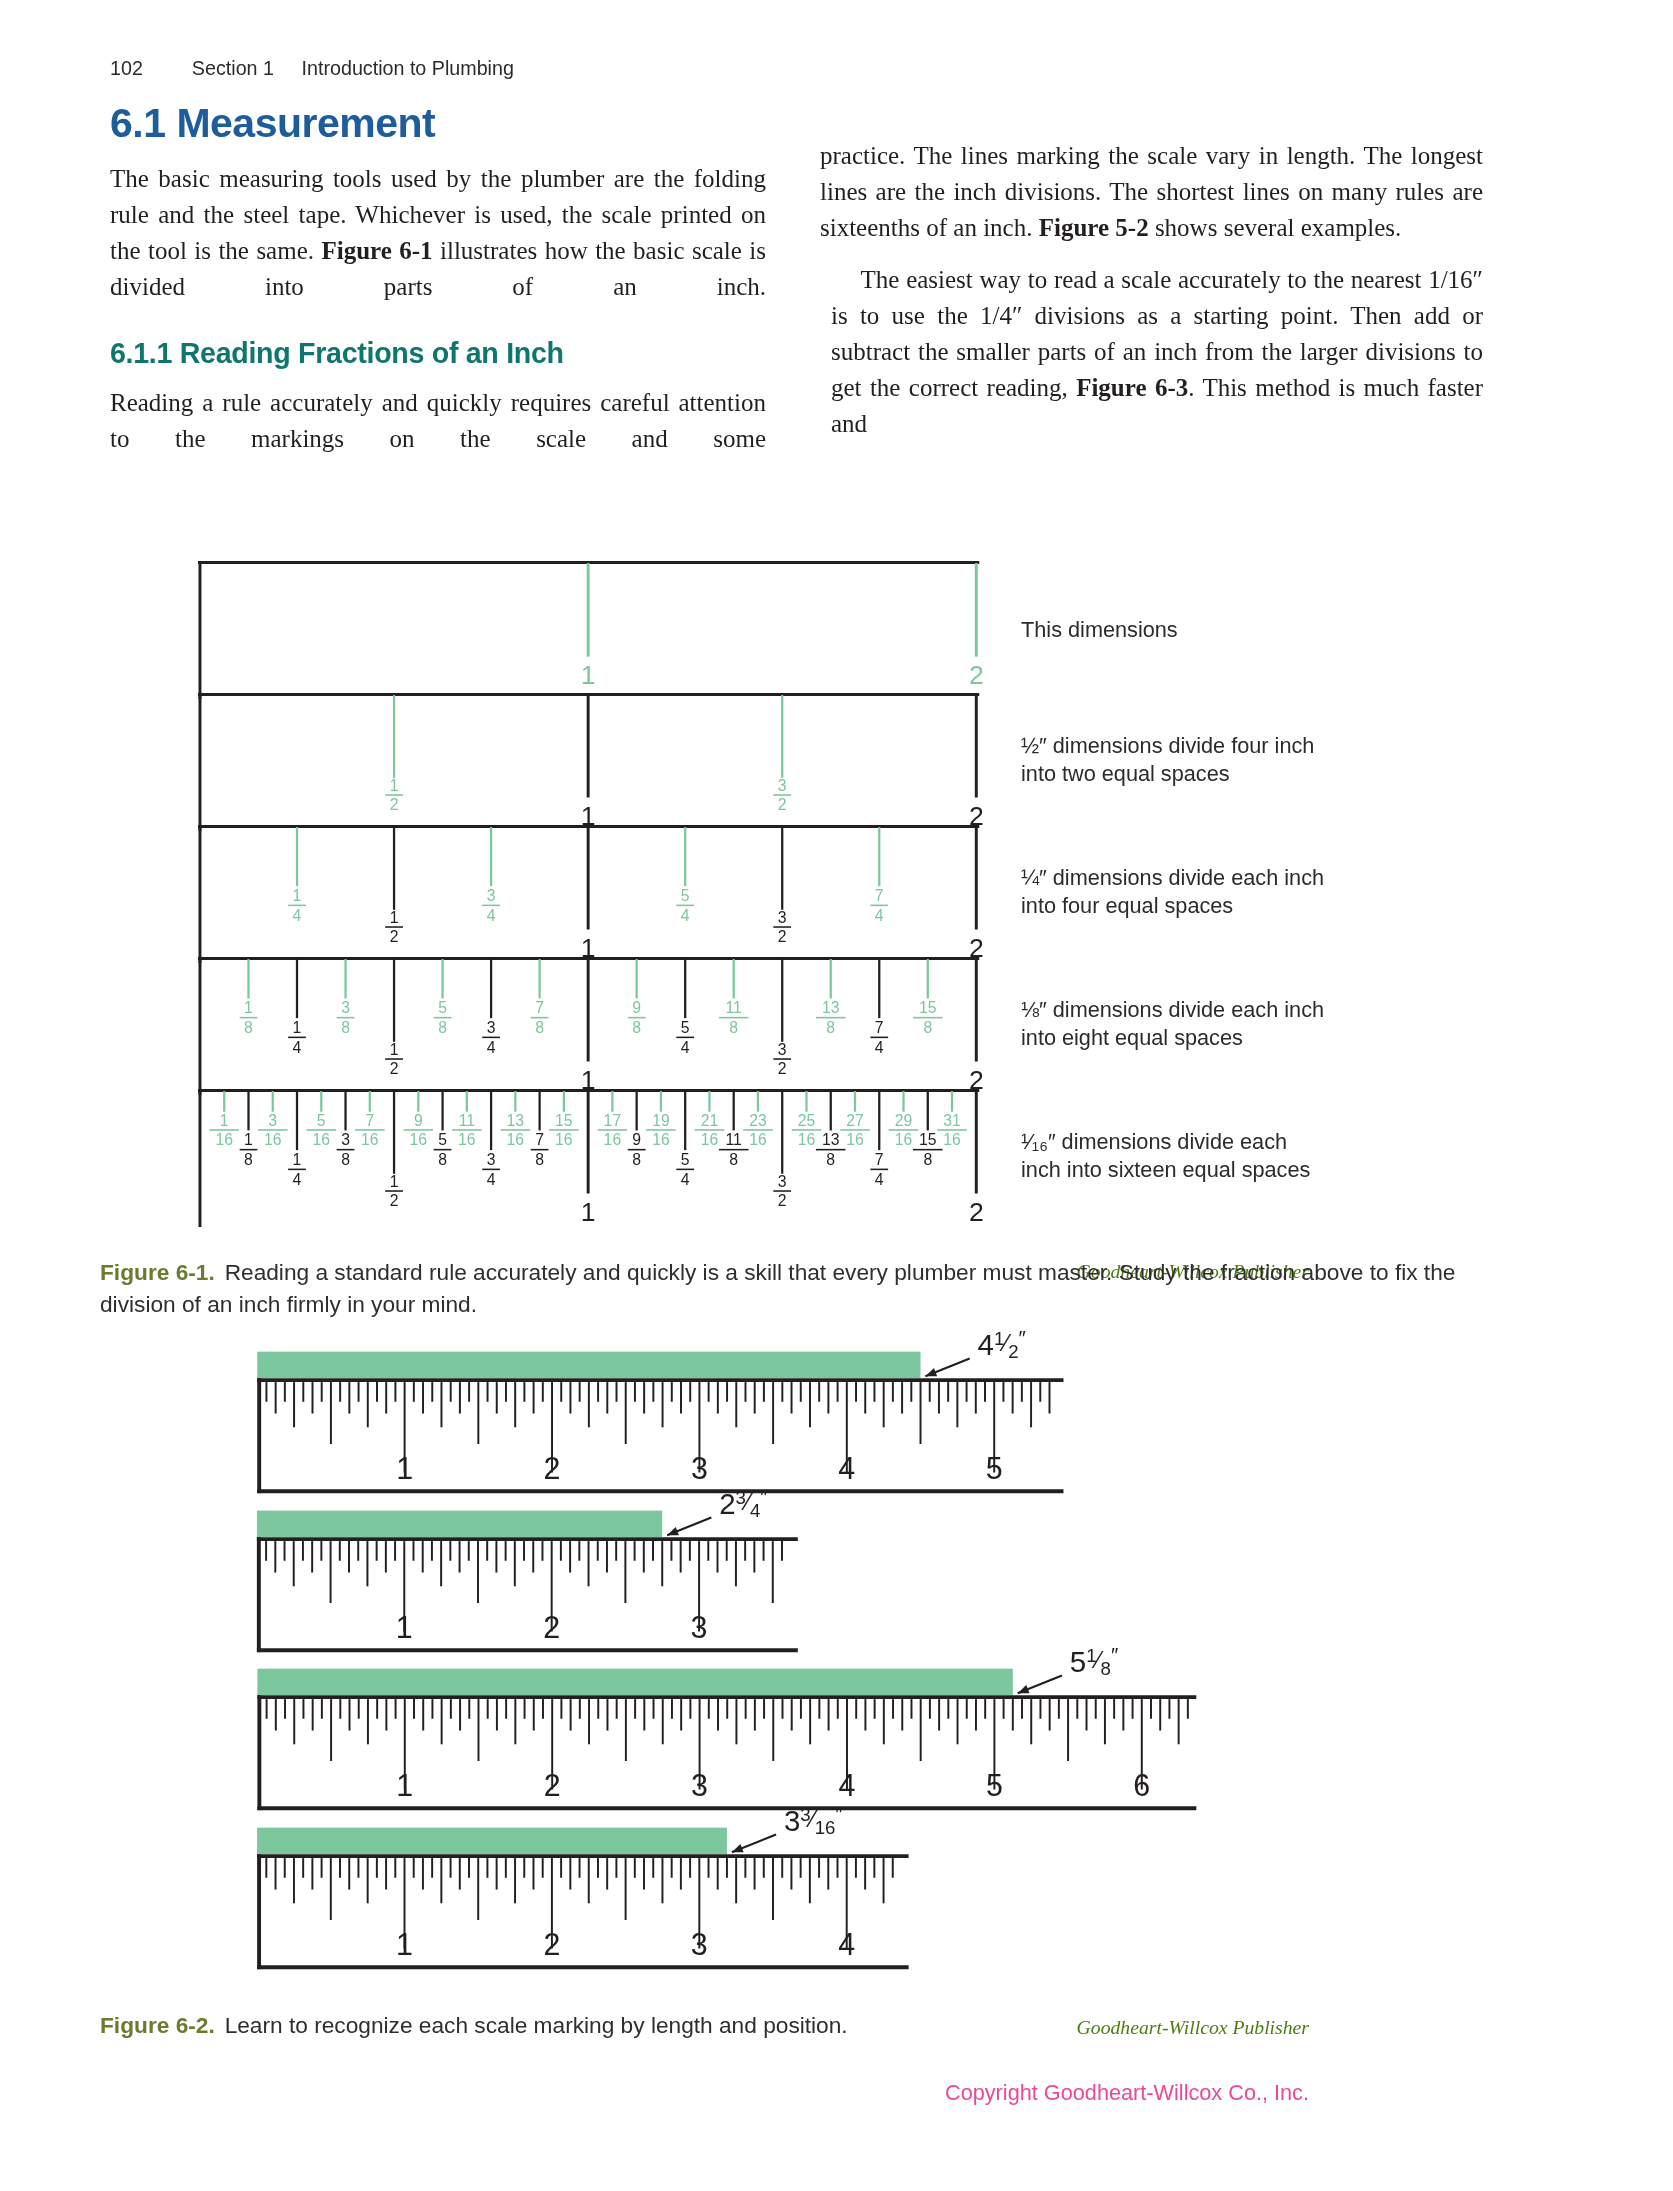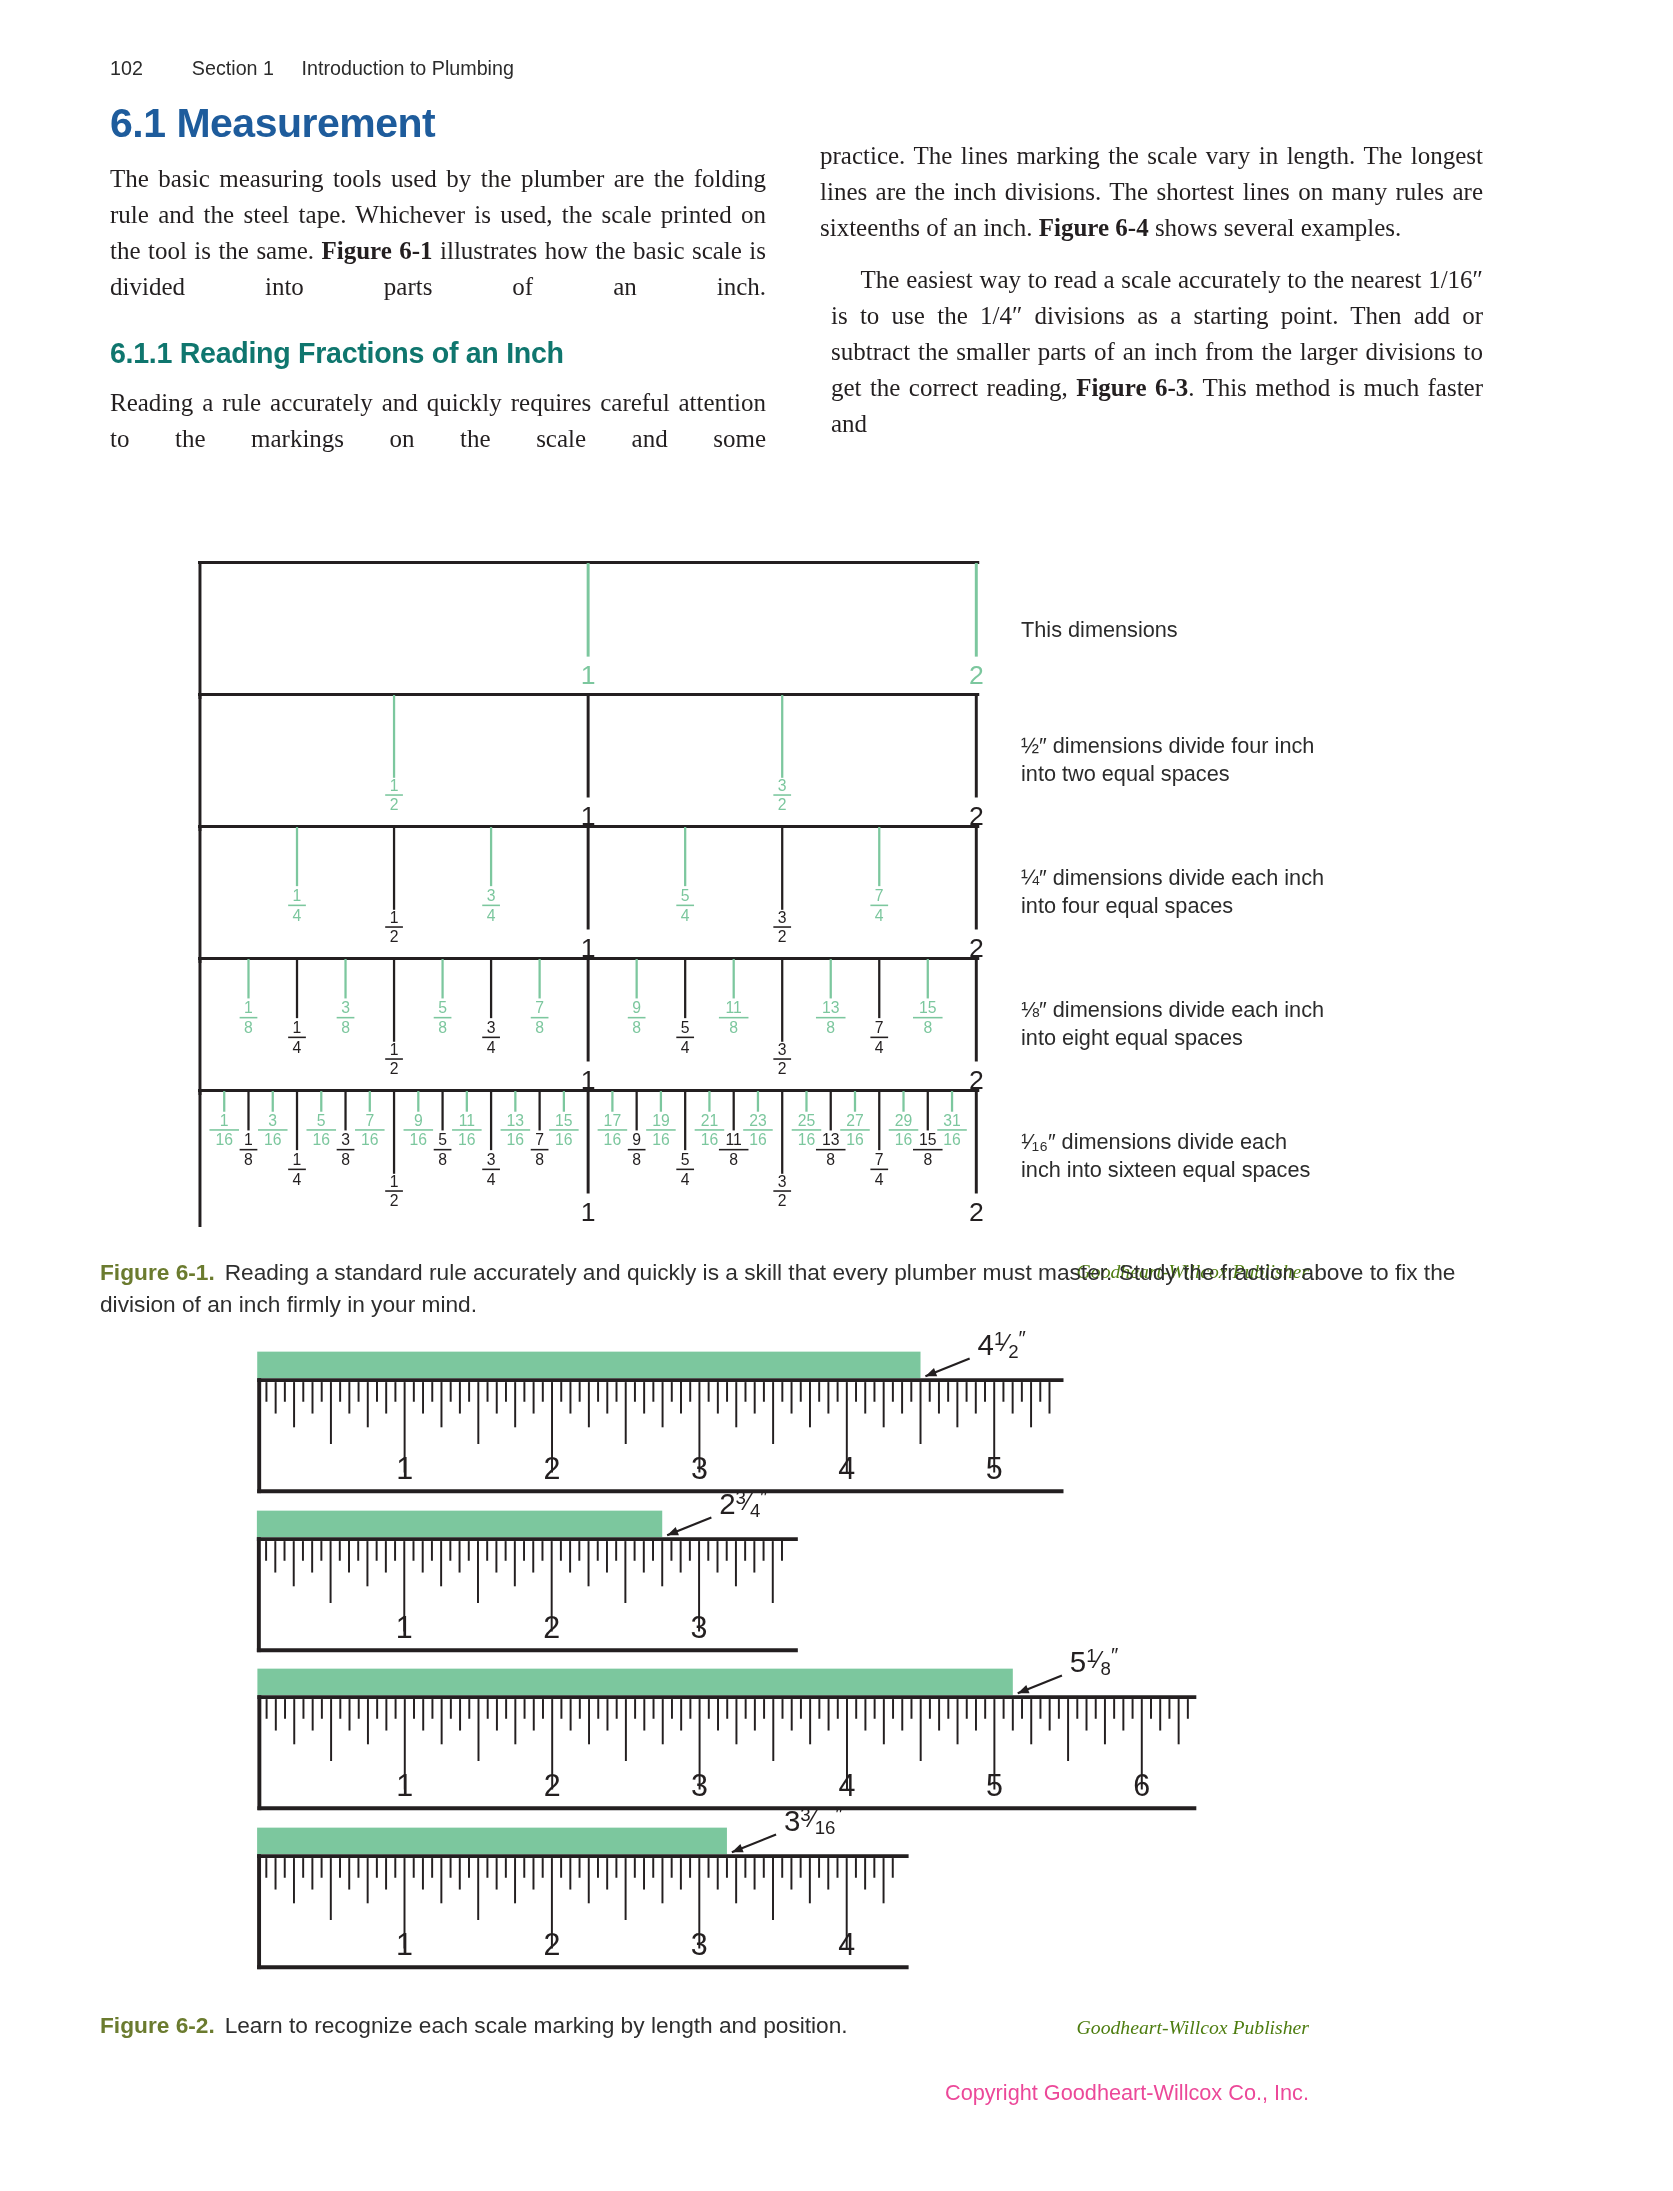--- a/index.html
+++ b/index.html
@@ -55,21 +55,21 @@
   </div>
 
   <div class="colL">
     <h1 class="h1">6.1 Measurement</h1>
     <p class="body fulllast"><span>The basic measuring tools used by the plumber are the folding rule and the steel tape. Whichever is used, the scale printed on the tool is the same. </span><b>Figure 6-1</b><span> illustrates how the basic scale is divided into parts of an inch.</span></p>
     <h2 class="h2">6.1.1 Reading Fractions of an Inch</h2>
     <p class="body fulllast"><span>Reading a rule accurately and quickly requires careful attention to the markings on the scale and some</span></p>
   </div>
 
   <div class="colR">
-    <p class="body first"><span>practice. The lines marking the scale vary in length. The longest lines are the inch divisions. The shortest lines on many rules are sixteenths of an inch. </span><b>Figure 6-4</b><span> shows several examples.</span></p>
+    <p class="body first"><span>practice. The lines marking the scale vary in length. The longest lines are the inch divisions. The shortest lines on many rules are sixteenths of an inch. </span><b>Figure 5-2</b><span> shows several examples.</span></p>
     <p class="body indent fulllast"><span>The easiest way to read a scale accurately to the nearest 1/16″ is to use the 1/4″ divisions as a starting point. Then add or subtract the smaller parts of an inch from the larger divisions to get the correct reading, </span><b>Figure 6-3</b><span>. This method is much faster and</span></p>
   </div>
 
   <div id="fig1">
       <div class="f1row" style="top: 0px;">
         <svg width="798" height="142" viewBox="0 0 810 144">
           <line x1="0" y1="1.5" x2="793" y2="1.5" stroke="#231f20" stroke-width="3"></line>
           <line x1="2" y1="2" x2="2" y2="140" stroke="#231f20" stroke-width="3"></line>
           <line x1="396" y1="2" x2="396" y2="97" stroke="#7cc79e" stroke-width="3"></line>
           <text x="396" y="125" text-anchor="middle" fill="#7cc79e" class="f1int">1</text>

